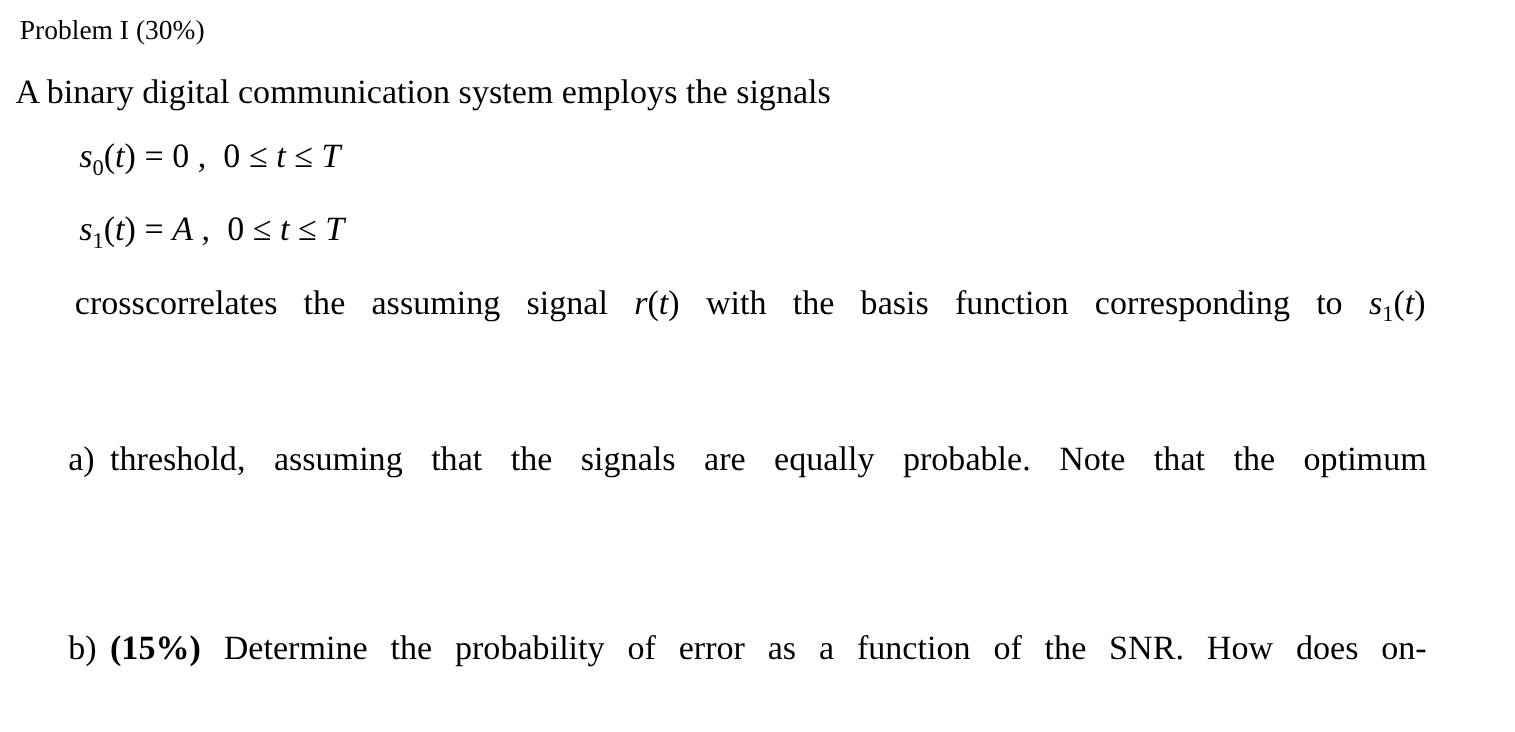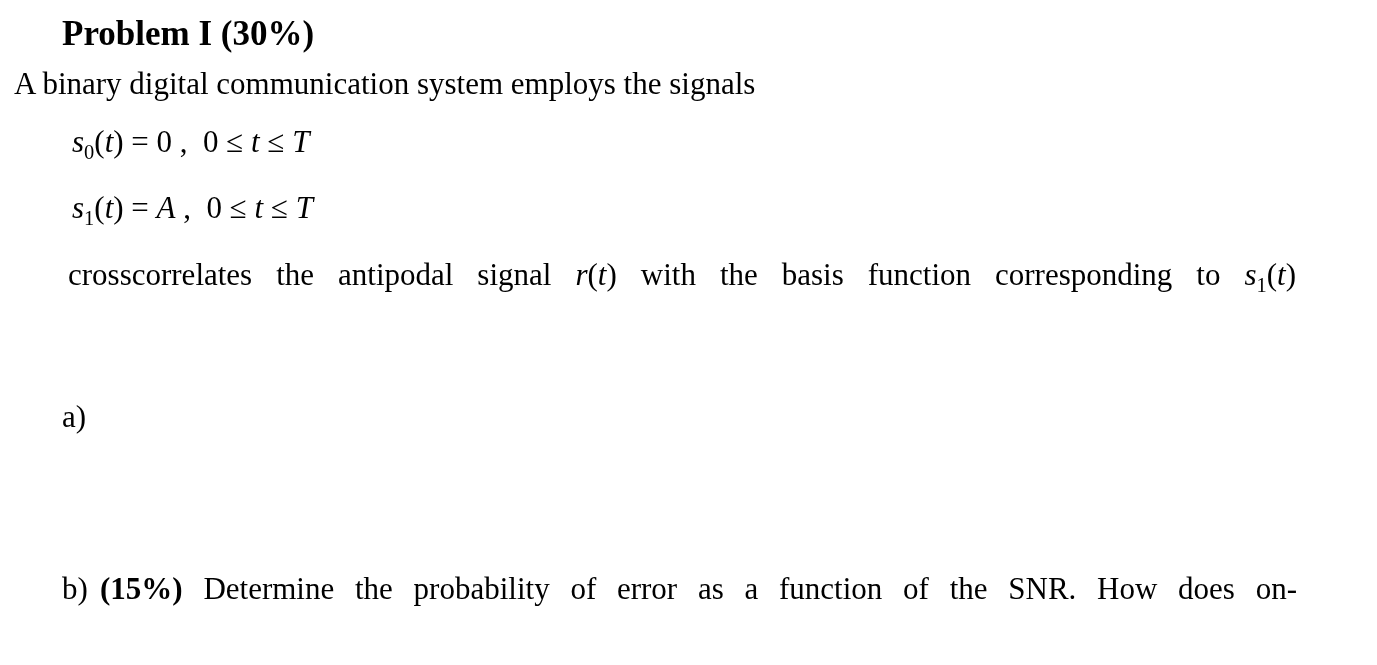--- a/index.html
+++ b/index.html
@@ -10,24 +10,23 @@
     background: #ffffff;
     color: #000000;
     font-family: "Liberation Serif", "DejaVu Serif", serif;
     font-size: 31px;
     position: relative;
     overflow: hidden;
   }
   .abs { position: absolute; }
   #heading {
     left: 18px; top: 14px;
-    font-size: 35px;
-    font-weight: bold;
+    font-size: 25px;
+    font-weight: normal;
     white-space: nowrap;
-    margin-left: 44px;
   }
   #intro {
     left: 14px; top: 66px;
     white-space: nowrap;
   }
   .eq {
     left: 72px;
     white-space: nowrap;
   }
   #eq0 { top: 124px; }
@@ -61,23 +60,24 @@
 
 <div id="heading" class="abs">Problem I (30%)</div>
 
 <div id="intro" class="abs">A binary digital communication system employs the signals</div>
 
 <div id="eq0" class="abs eq"><span class="mi">s</span><sub>0</sub><span>(</span><span class="mi">t</span><span>)</span> <span>=</span> <span>0</span> <span>,</span>&nbsp; <span>0</span> <span>≤</span> <span class="mi">t</span> <span>≤</span> <span class="mi">T</span></div>
 
 <div id="eq1" class="abs eq"><span class="mi">s</span><sub>1</sub><span>(</span><span class="mi">t</span><span>)</span> <span>=</span> <span class="mi">A</span> <span>,</span>&nbsp; <span>0</span> <span>≤</span> <span class="mi">t</span> <span>≤</span> <span class="mi">T</span></div>
 
 <div id="para" class="abs">
-  <div class="jline"><span>crosscorrelates the antipodal signal</span> <span class="mtok"><span class="mi">r</span><span>(</span><span class="mi">t</span><span>)</span></span> <span>with the basis function corresponding to</span> <span class="mtok"><span class="mi">s</span><sub>1</sub><span>(</span><span class="mi">t</span><span>)</span></span></div>
+  <div class="jline"><span>crosscorrelates the assuming signal</span> <span class="mtok"><span class="mi">r</span><span>(</span><span class="mi">t</span><span>)</span></span> <span>with the basis function corresponding to</span> <span class="mtok"><span class="mi">s</span><sub>1</sub><span>(</span><span class="mi">t</span><span>)</span></span></div>
 </div>
 
 <div id="li-a" class="li">
   <span class="marker">a)</span>
+  <div class="jline">threshold, assuming that the signals are equally probable. Note that the optimum</div>
 </div>
 
 <div id="li-b" class="li">
   <span class="marker">b)</span>
   <div class="jline"><span class="bold">(15%)</span> <span>Determine the probability of error as a function of the SNR. How does on-</span></div>
 </div>
 
 </body></html>

